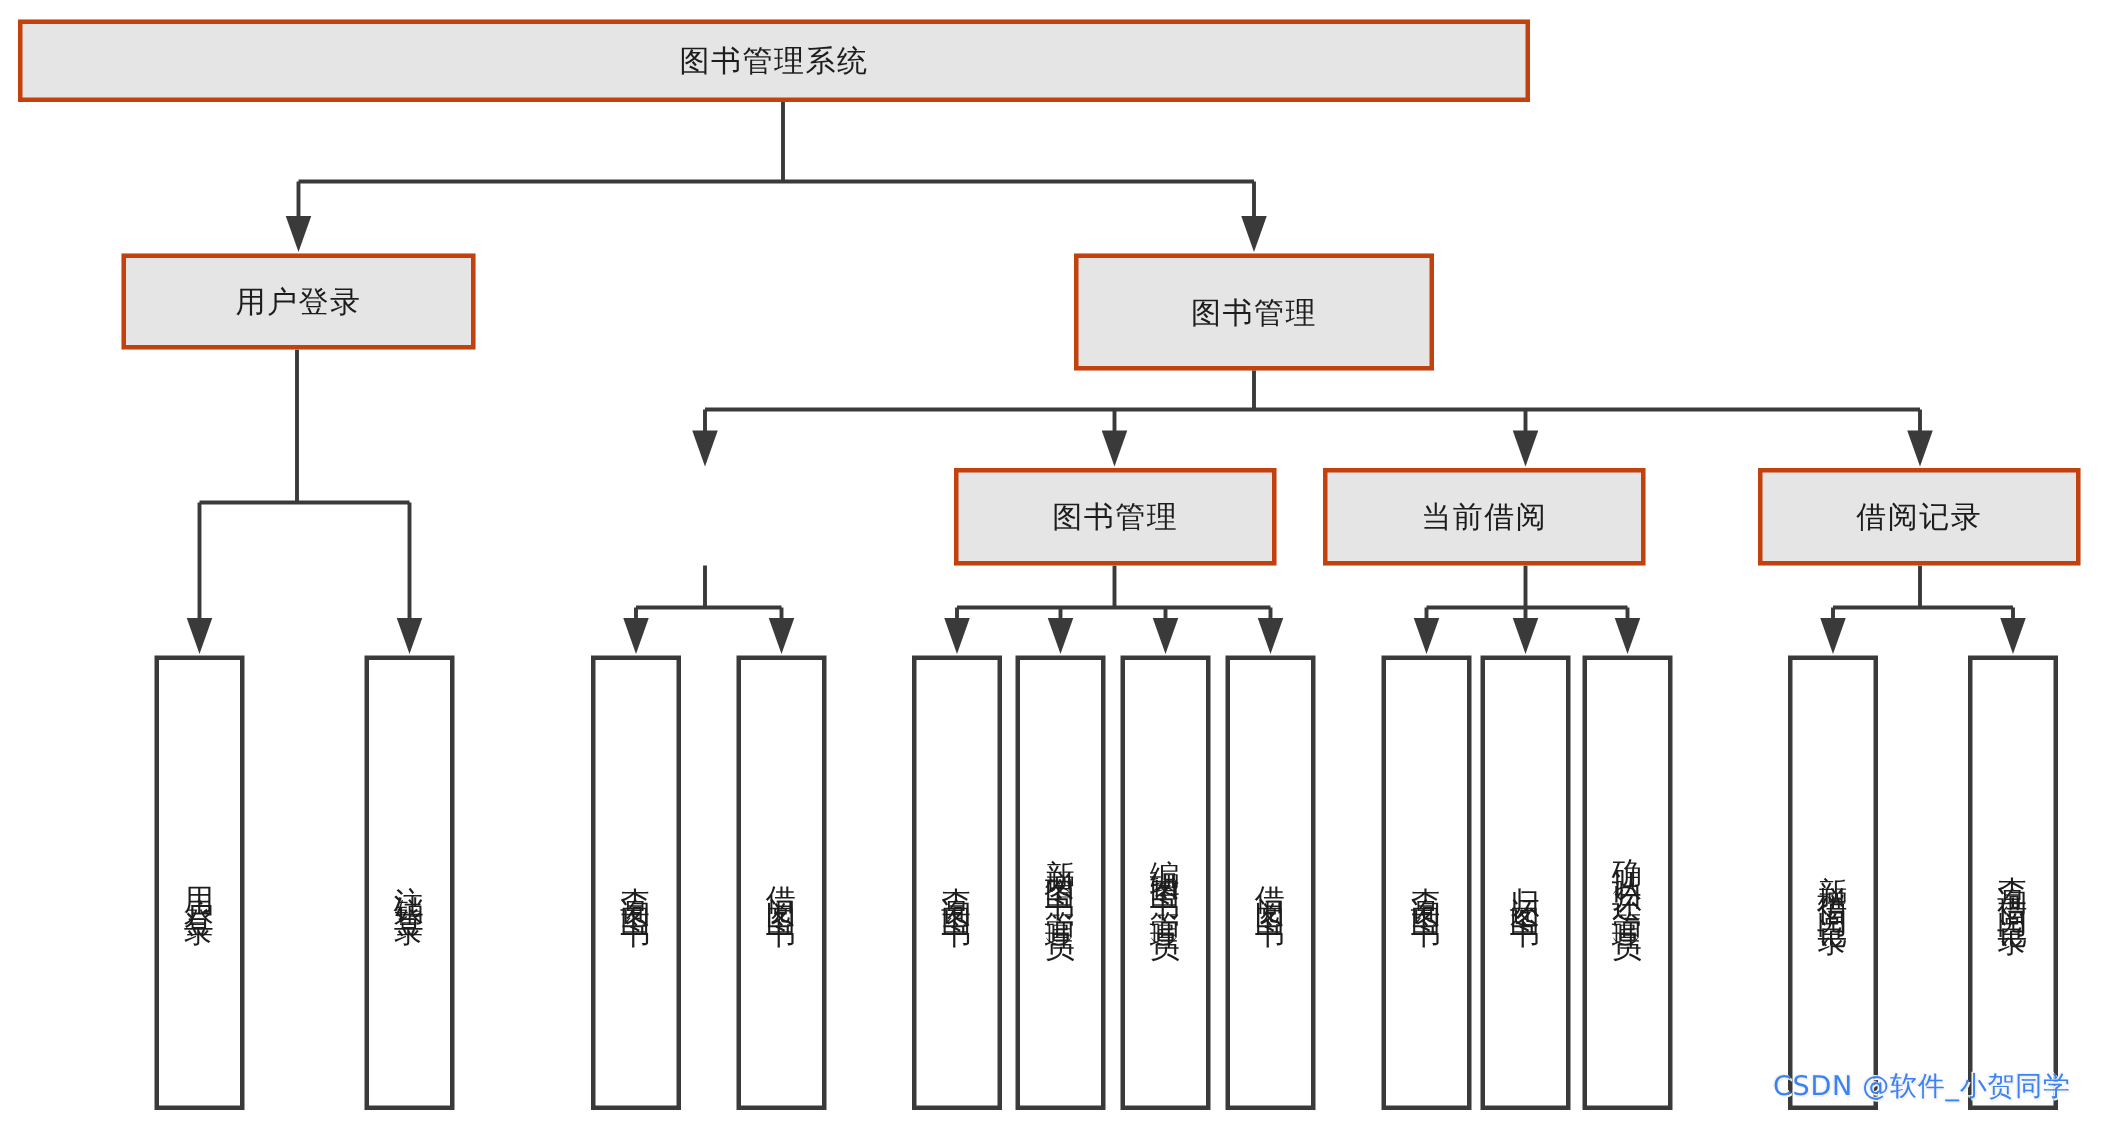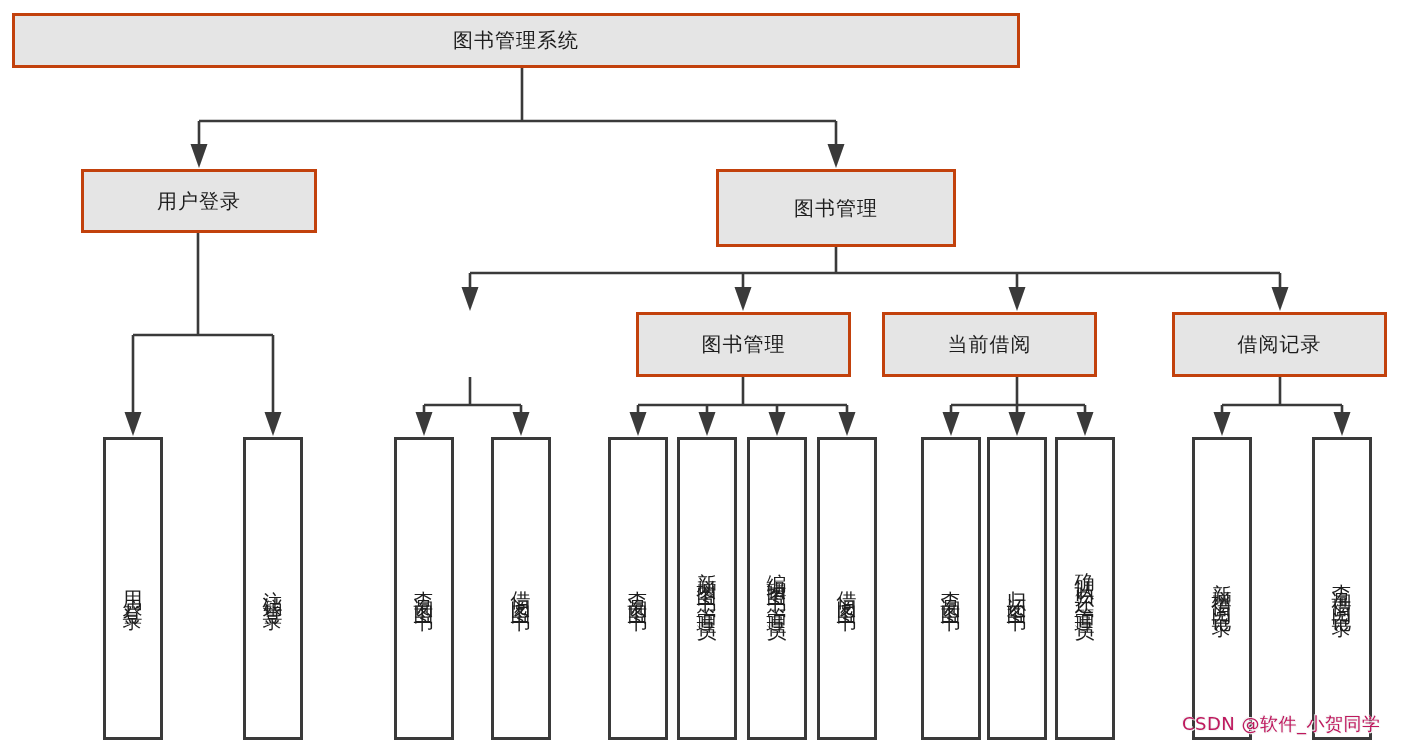--- a/index.html
+++ b/index.html
@@ -58,21 +58,21 @@
     font-size: 20px;
     line-height: 1;
     letter-spacing: 7px;
     color: #1d1d1d;
   }
   .watermark {
     position: absolute;
     left: 1182px;
     top: 712px;
     font-size: 18px;
-    color: #be185d;
+    color: #3b82f6;
     letter-spacing: 0.5px;
     white-space: nowrap;
     text-shadow: 1px 1px 0 #f2f2f2, -1px -1px 0 #f2f2f2;
     z-index: 5;
   }
 </style>
 </head>
 <body>
 
 <div class="stage">

